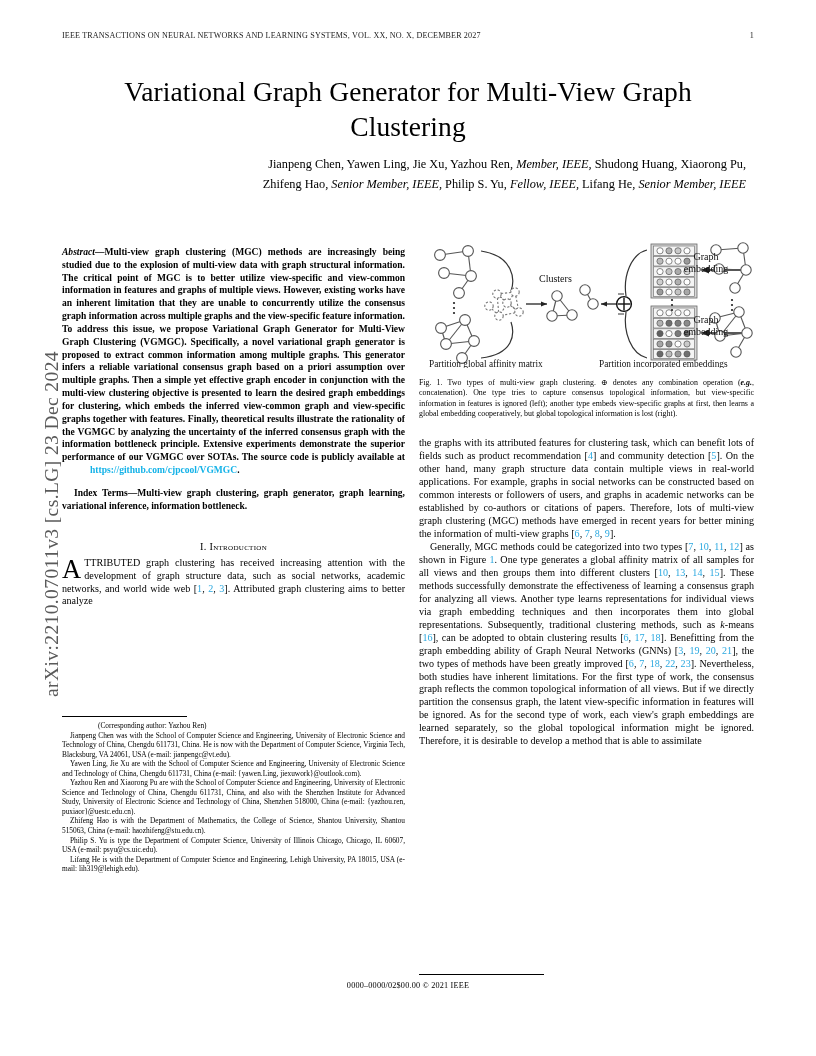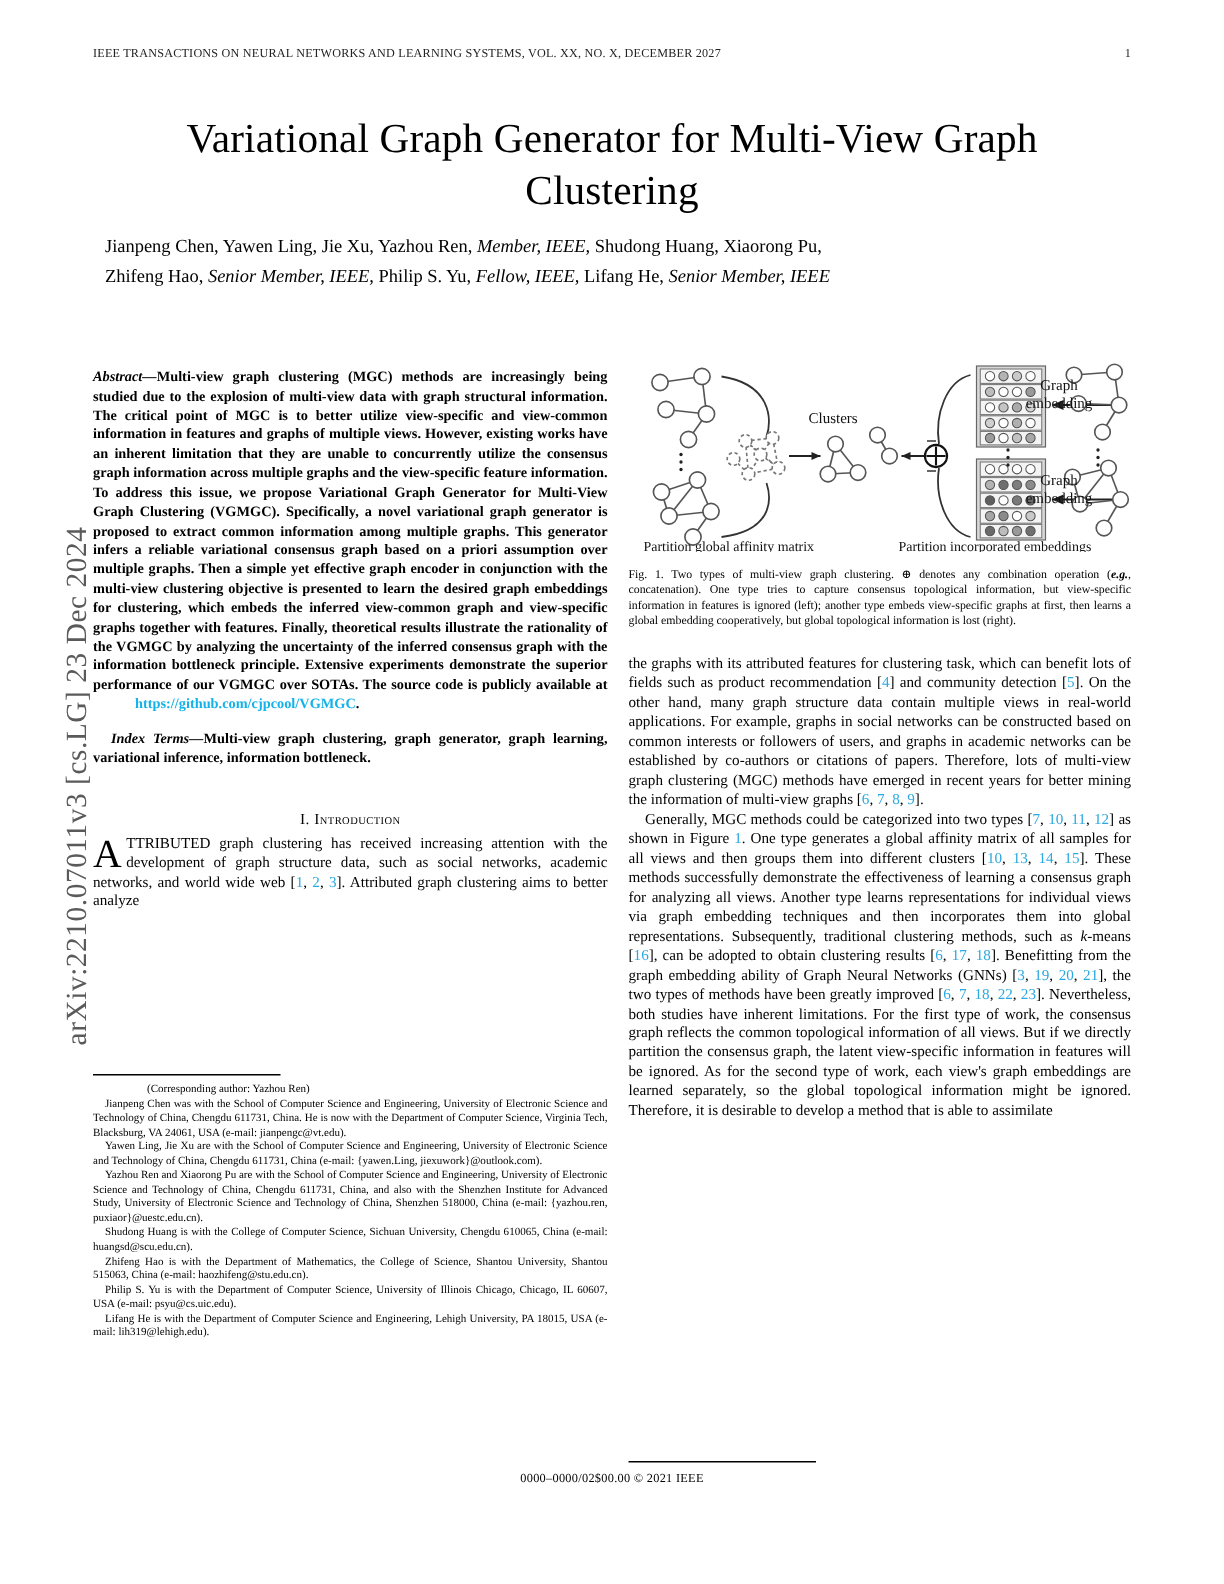--- a/index.html
+++ b/index.html
@@ -56,21 +56,21 @@
     text-align: center;
     font-size: 27.5px;
     line-height: 1.28;
     font-weight: normal;
     letter-spacing: 0.1px;
   }
   .authors {
     position: absolute;
     left: 70px; top: 155px;
     width: 676px;
-    text-align: left;
+    text-align: right;
     font-size: 12.3px;
     line-height: 1.62;
   }
   .authors i { font-style: italic; }
 
   
   .col-left {
     position: absolute;
     left: 62px; top: 246px;
     width: 343px;
@@ -96,21 +96,21 @@
   }
   .abstract .lead { font-style: italic; font-weight: bold; }
   .indexterms {
     margin-top: 10px;
     font-size: 9.55px;
     line-height: 1.345;
     font-weight: bold;
     text-align: justify;
     text-indent: 12px;
   }
-  .indexterms .lead { font-style: italic; font-weight: bold; }
+  .indexterms .lead { font-weight: bold; }
   .link { color: #13b2e8; padding-left: 28px; }
 
   .sec-head {
     text-align: center;
     font-size: 10.3px;
     font-variant: small-caps;
     letter-spacing: 0.3px;
     margin: 28px 0 5px 0;
   }
 
@@ -213,23 +213,22 @@
     <p class="body-text drop-para"><span class="dropcap">A</span><span>TTRIBUTED graph clustering has received increasing attention with the development of graph structure data, such as social networks, academic networks, and world wide web [</span><span class="cite">1</span><span>, </span><span class="cite">2</span><span>, </span><span class="cite">3</span><span>]. Attributed graph clustering aims to better analyze</span></p>
 
   </div>
 
   <div class="rule"></div>
   <div class="footnotes">
     <p class="noindent">(Corresponding author: Yazhou Ren)</p>
     <p>Jianpeng Chen was with the School of Computer Science and Engineering, University of Electronic Science and Technology of China, Chengdu 611731, China. He is now with the Department of Computer Science, Virginia Tech, Blacksburg, VA 24061, USA (e-mail: jianpengc@vt.edu).</p>
     <p>Yawen Ling, Jie Xu are with the School of Computer Science and Engineering, University of Electronic Science and Technology of China, Chengdu 611731, China (e-mail: {yawen.Ling, jiexuwork}@outlook.com).</p>
     <p>Yazhou Ren and Xiaorong Pu are with the School of Computer Science and Engineering, University of Electronic Science and Technology of China, Chengdu 611731, China, and also with the Shenzhen Institute for Advanced Study, University of Electronic Science and Technology of China, Shenzhen 518000, China (e-mail: {yazhou.ren, puxiaor}@uestc.edu.cn).</p>
-    <p>Shudong Huang is with the College of Computer Science, Sichuan University, Chengdu 610065, China (e-mail: huangsd@scu.edu.cn).</p>
     <p>Zhifeng Hao is with the Department of Mathematics, the College of Science, Shantou University, Shantou 515063, China (e-mail: haozhifeng@stu.edu.cn).</p>
-    <p>Philip S. Yu is with the Department of Computer Science, University of Illinois Chicago, Chicago, IL 60607, USA (e-mail: psyu@cs.uic.edu).</p>
+    <p>Philip S. Yu is type the Department of Computer Science, University of Illinois Chicago, Chicago, IL 60607, USA (e-mail: psyu@cs.uic.edu).</p>
     <p>Lifang He is with the Department of Computer Science and Engineering, Lehigh University, PA 18015, USA (e-mail: lih319@lehigh.edu).</p>
   </div>
 
   <div class="col-right">
 
     <div class="figure-wrap">
       <svg width="335" height="132" viewBox="0 0 335 132">
         <g fill="none" stroke="#555" stroke-width="1.1">
 
           <g>

